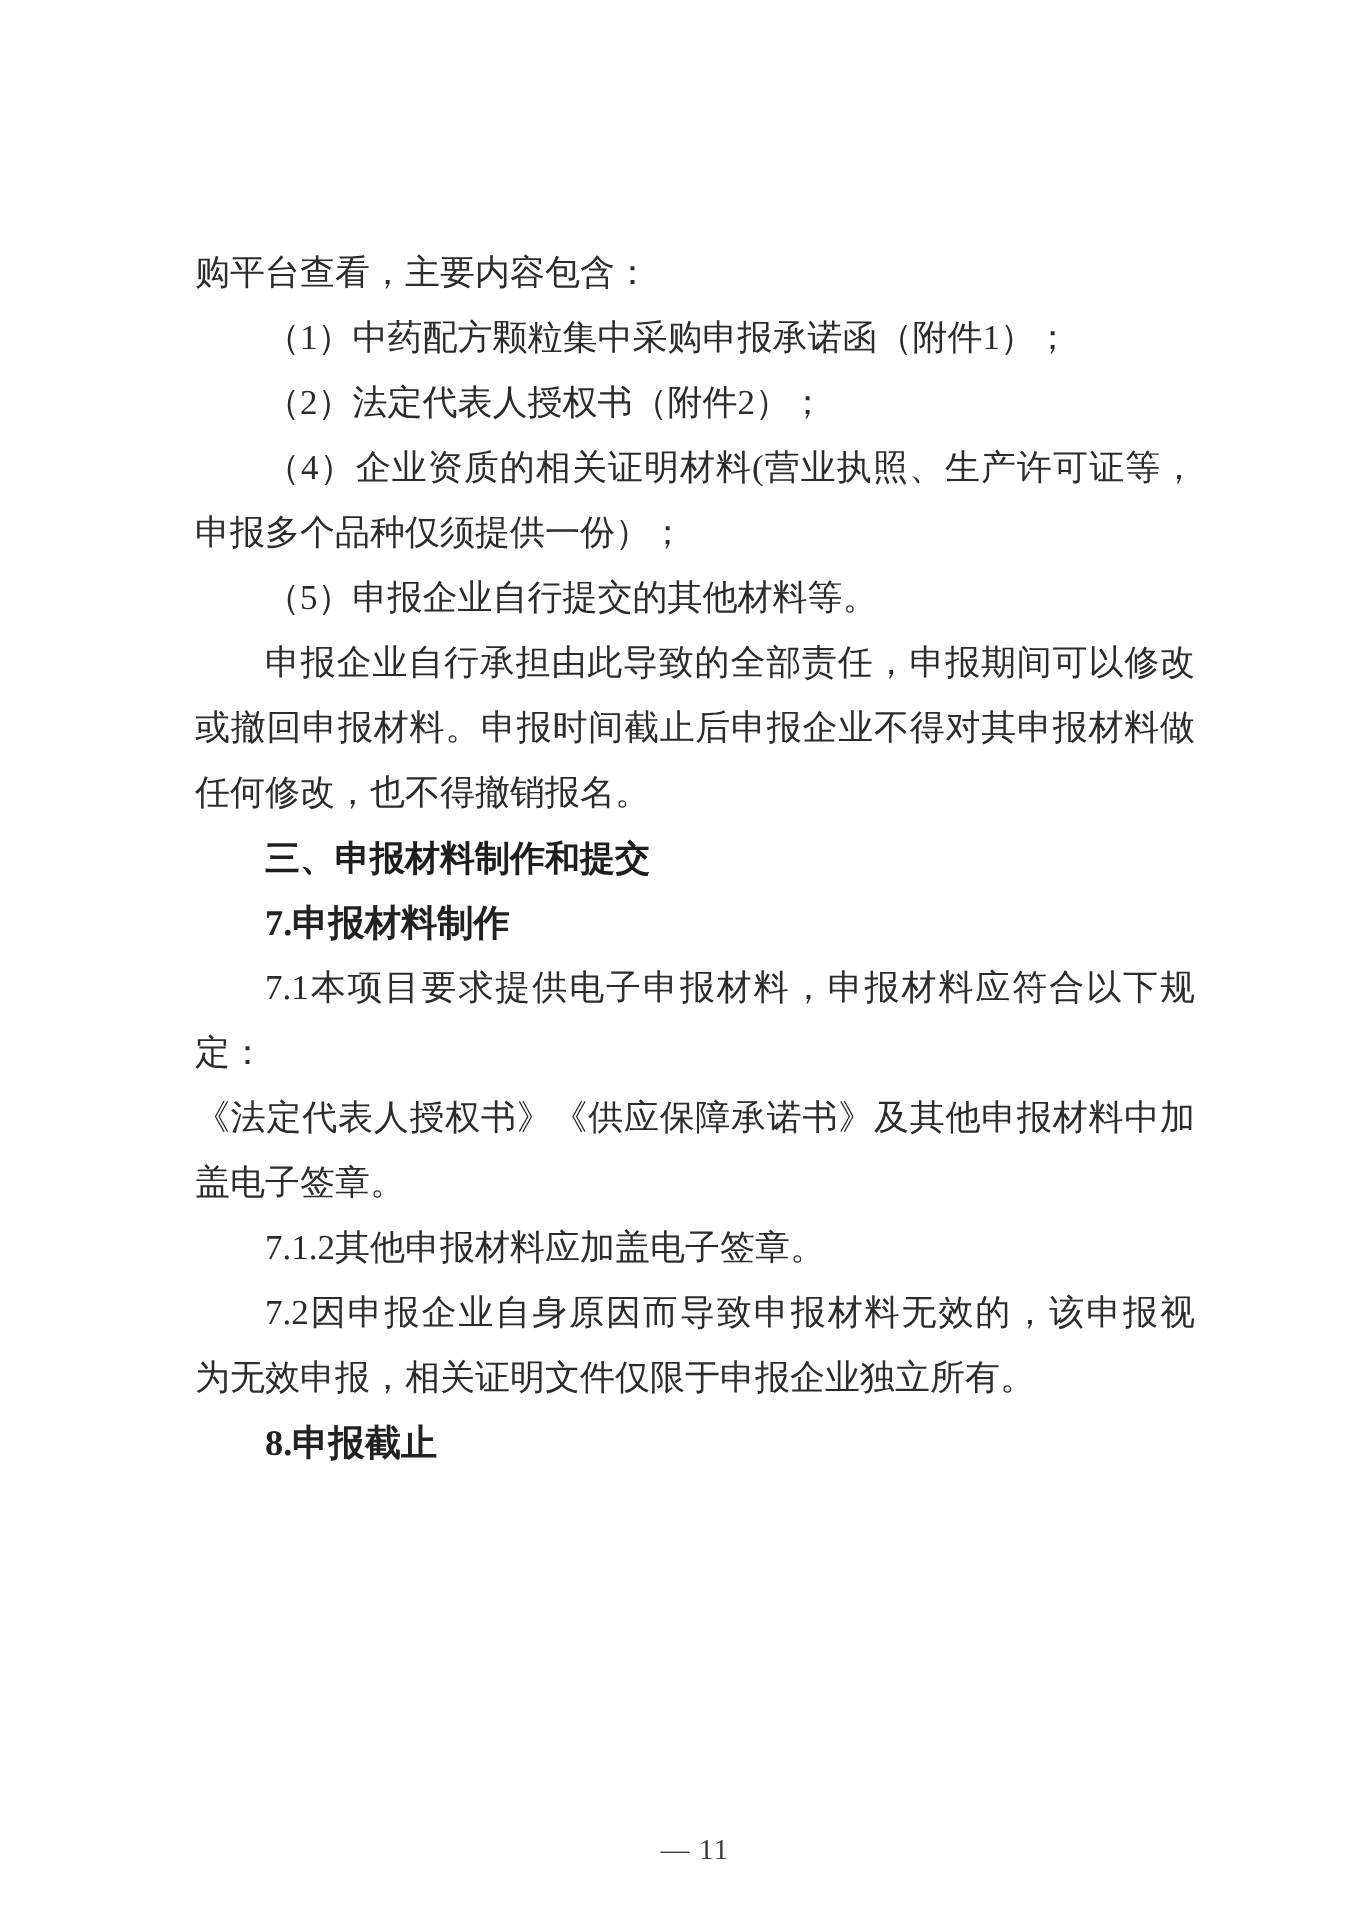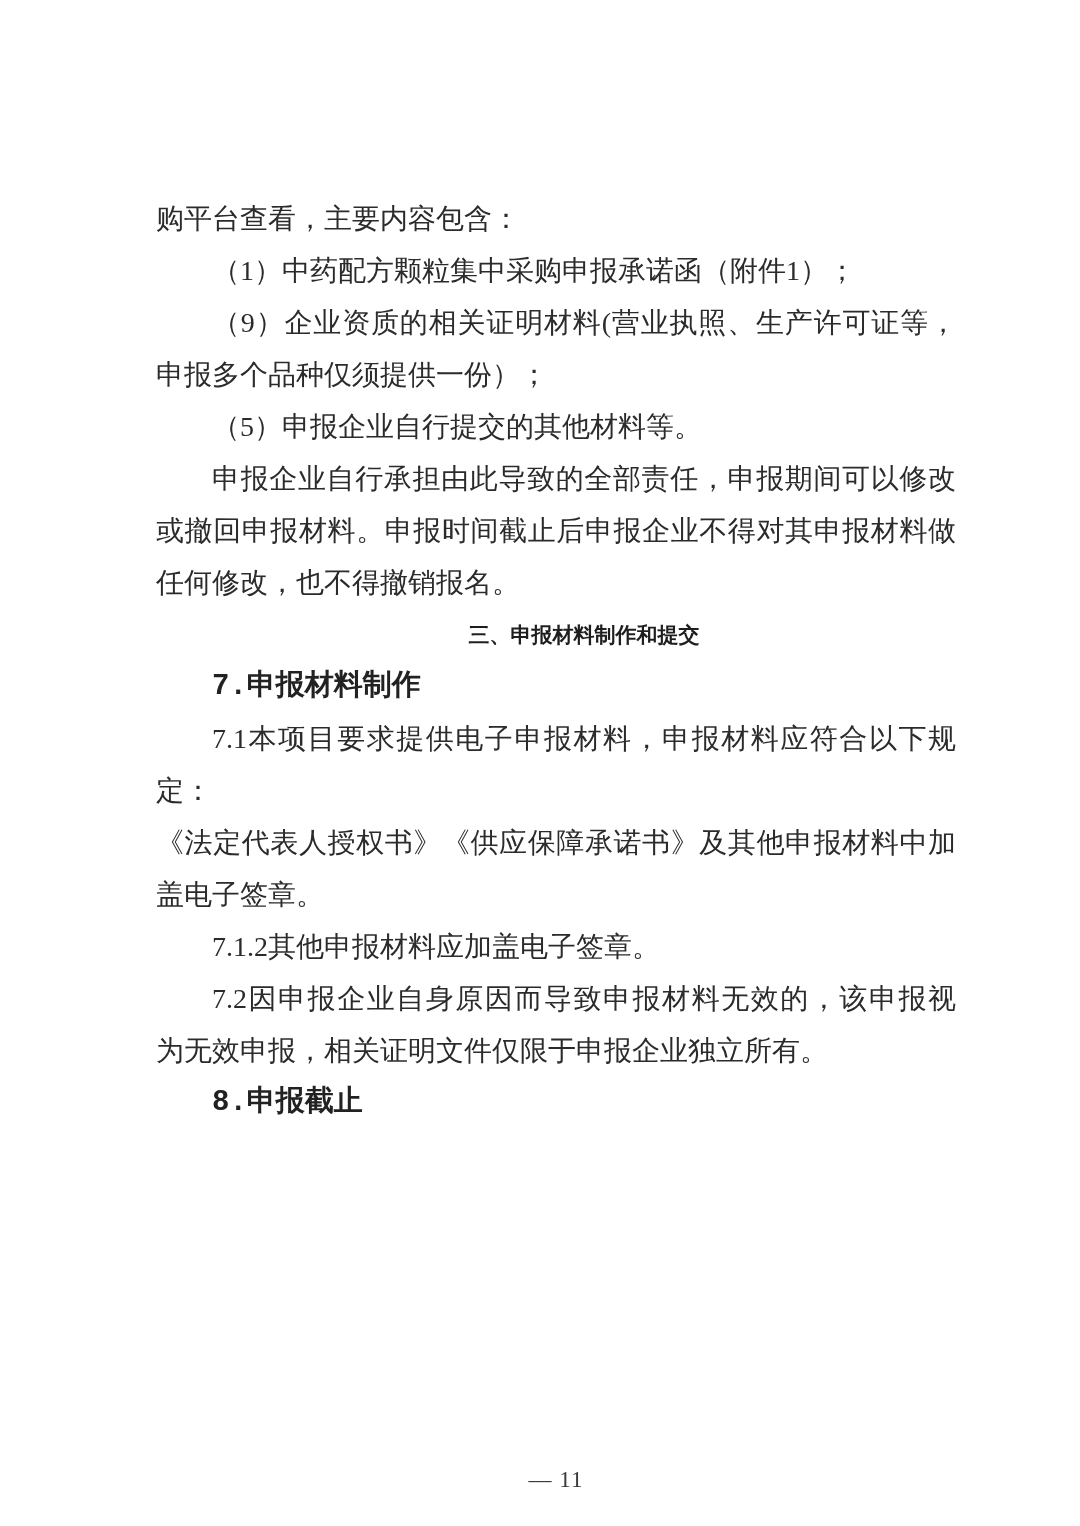--- a/index.html
+++ b/index.html
@@ -38,29 +38,27 @@
   }
   .indent { text-indent: 56px; }
   .fill {
     text-align: justify;
     text-align-last: justify;
   }
   .tight { letter-spacing: -1px; }
   .h-black {
     font-family: "Liberation Sans", "DejaVu Sans", sans-serif;
     font-weight: 700;
-    font-size: 21px;
+    font-size: 28px;
     color: #1e1e1e;
-    text-align: center;
   }
   .h-bold {
     font-weight: 700;
     font-size: 29px;
     color: #222222;
-    font-family: Liberation Mono, monospace;
   }
   .footer {
     position: absolute;
     left: 0;
     top: 1428px;
     width: 1080px;
     text-align: center;
     font-size: 23px;
     line-height: 32px;
     color: #3a3a3a;
@@ -68,21 +66,22 @@
     margin-top: 36px;
   }
 </style>
 </head>
 <body>
 
 <div class="page">
   <div class="content">
     <div class="line">购平台查看，主要内容包含：</div>
     <div class="line indent">（1）中药配方颗粒集中采购申报承诺函（附件1）；</div>
-    <div class="line indent fill tight">（9）企业资质的相关证明材料(营业执照、生产许可证等，</div>
+    <div class="line indent">（2）法定代表人授权书（附件2）；</div>
+    <div class="line indent fill tight">（4）企业资质的相关证明材料(营业执照、生产许可证等，</div>
     <div class="line">申报多个品种仅须提供一份）；</div>
     <div class="line indent">（5）申报企业自行提交的其他材料等。</div>
     <div class="line indent fill">申报企业自行承担由此导致的全部责任，申报期间可以修改</div>
     <div class="line fill">或撤回申报材料。申报时间截止后申报企业不得对其申报材料做</div>
     <div class="line">任何修改，也不得撤销报名。</div>
     <div class="line indent h-black">三、申报材料制作和提交</div>
     <div class="line indent h-bold">7.申报材料制作</div>
     <div class="line indent fill">7.1本项目要求提供电子申报材料，申报材料应符合以下规</div>
     <div class="line">定：</div>
     <div class="line fill">《法定代表人授权书》《供应保障承诺书》及其他申报材料中加</div>

